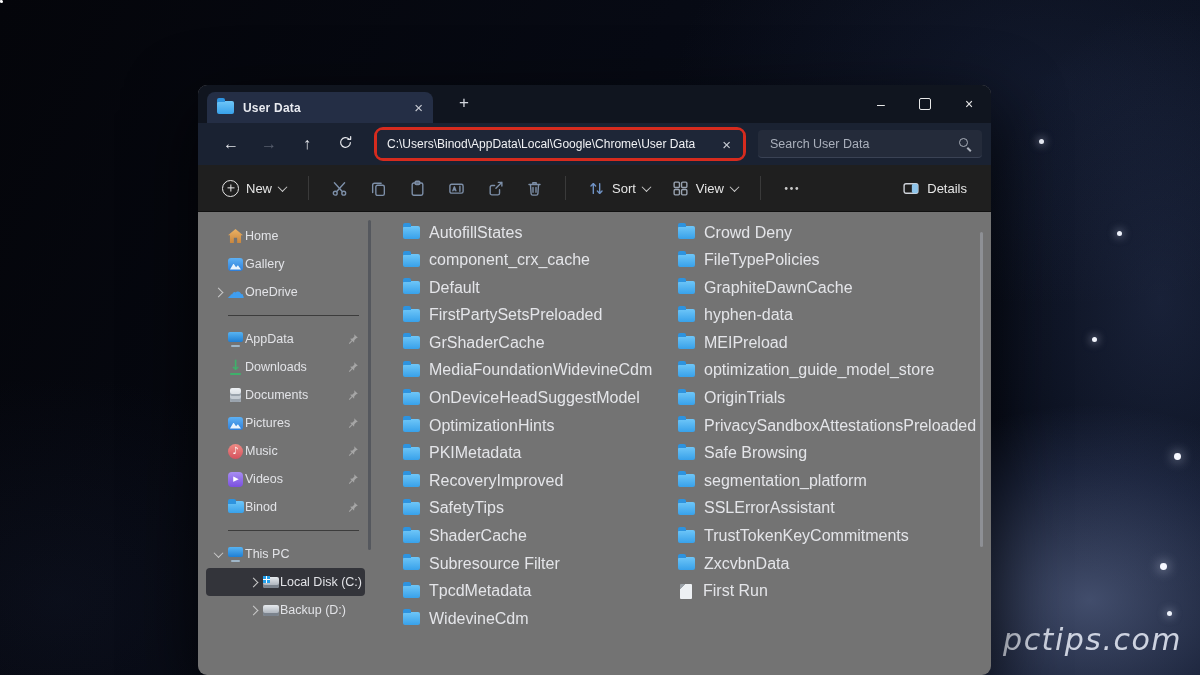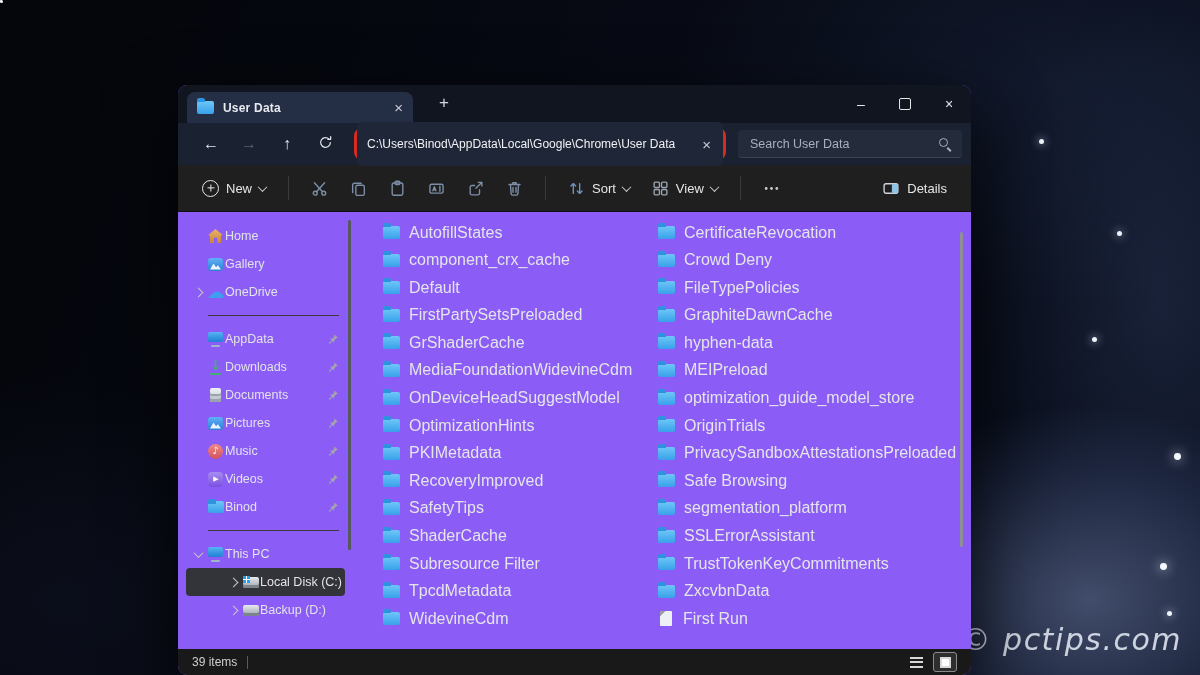--- a/index.html
+++ b/index.html
@@ -30,39 +30,39 @@
       1040px 140px 0 1px #eef2fb, 1040px 140px 8px 2px rgba(220,228,250,.55),
       1118px 232px 0 1px #eef2fb, 1118px 232px 8px 2px rgba(220,228,250,.5),
       1093px 338px 0 1px #f2f5fd, 1093px 338px 9px 2px rgba(225,232,252,.55),
       1176px 455px 0 2px #f6f8ff, 1176px 455px 12px 3px rgba(225,232,252,.6),
       1162px 565px 0 2px #f6f8ff, 1162px 565px 12px 3px rgba(228,234,253,.6),
       1168px 612px 0 1px #eef2fb, 1168px 612px 8px 2px rgba(220,228,250,.5);}
   .watermark{position:absolute;right:18px;bottom:18px;font-size:30px;font-style:italic;
     color:rgba(228,232,244,.88);letter-spacing:1.5px;font-family:"DejaVu Sans",sans-serif;}
 
   
-  .win{position:absolute;left:178px;top:85px;width:793px;height:590px;border-radius:9px;overflow:hidden;
-    box-shadow:0 24px 70px rgba(0,0,0,.75);background:#8b5cf6;display:flex;flex-direction:column;}
+  .win{position:absolute;left:198px;top:85px;width:793px;height:590px;border-radius:9px;overflow:hidden;
+    box-shadow:0 24px 70px rgba(0,0,0,.75);background:#737373;display:flex;flex-direction:column;}
   
   .titlebar{height:38px;background:#10151f;display:flex;align-items:flex-end;position:relative;flex:none}
   .tab{margin-left:9px;width:206px;height:31px;background:#242e45;border-radius:8px 8px 0 0;
     display:flex;align-items:center;gap:9px;padding:0 10px;color:#e8eaf0;font-size:12px}
   .tab-title{flex:1;font-weight:bold;letter-spacing:.2px}
   .xglyph{color:#c9ccd4;font-size:15px;line-height:1;cursor:default}
   .newtab{margin-left:26px;color:#d4d7de;font-size:17px;align-self:center;margin-bottom:2px}
   .wincontrols{position:absolute;right:0;top:0;height:38px;display:flex;align-items:center}
   .wc{width:44px;height:38px;display:flex;align-items:center;justify-content:center;color:#e8e8e8;font-size:14px}
   .wc .sq{width:10px;height:10px;border:1.2px solid #e8e8e8;border-radius:2px}
   
   .navbar{height:42px;background:#1a2232;display:flex;align-items:center;padding:0 14px;gap:0;flex:none;position:relative}
   .navbtn{width:38px;text-align:center;font-size:16px;color:#e4e6eb}
   .navbtn.dim{color:#585f6e}
   .addr-anno{position:absolute;left:176px;top:4px;width:372px;height:34px;border:3px solid #d62b1e;border-radius:9px;
     display:flex;align-items:center;padding:0;box-sizing:border-box}
-  .addrbar{flex:1;height:44px;margin:0;background:#1e2637;border-radius:5px;display:flex;align-items:center;
+  .addrbar{flex:1;height:28px;margin:0;background:#1e2637;border-radius:5px;display:flex;align-items:center;
     padding:0 12px 0 10px;color:#f0f1f4;font-size:12px;white-space:nowrap;overflow:hidden}
   .addr-text{flex:1;overflow:hidden;text-overflow:ellipsis}
   .searchbox{position:absolute;left:560px;top:7px;width:224px;height:28px;background:#242b3a;border-radius:4px;
     border-bottom:1px solid #3a4254;display:flex;align-items:center;padding:0 10px;box-sizing:border-box}
   .searchbox input{flex:1;background:transparent;border:0;outline:0;color:#e6e8ee;font-size:12.5px;
     font-family:Liberation Sans, sans-serif;min-width:0}
   .searchbox input::placeholder{color:#aab0bc;opacity:1}
   .mag{width:14px;height:14px;position:relative;flex:none}
   .mag::before{content:"";position:absolute;left:1px;top:1px;width:7px;height:7px;border:1.5px solid #aab0ba;border-radius:50%}
   .mag::after{content:"";position:absolute;left:10px;top:10px;width:5px;height:1.6px;background:#aab0ba;
@@ -445,24 +445,20 @@
               <span>TpcdMetadata</span>
             </div>
           <div class="fitem">
               <span class="ic-folder"></span>
               <span>WidevineCdm</span>
             </div>
         </div>
         <div class="fcol c2">
           <div class="fitem">
               <span class="ic-folder"></span>
-              <span>CertificateRevocation</span>
-            </div>
-          <div class="fitem">
-              <span class="ic-folder"></span>
               <span>Crowd Deny</span>
             </div>
           <div class="fitem">
               <span class="ic-folder"></span>
               <span>FileTypePolicies</span>
             </div>
           <div class="fitem">
               <span class="ic-folder"></span>
               <span>GraphiteDawnCache</span>
             </div>
@@ -509,25 +505,13 @@
           <div class="fitem">
               <span class="ic-file"></span>
               <span>First Run</span>
             </div>
         </div>
       </div>
       <div class="file-scroll"></div>
     </div>
   </div>
 
-  <div class="statusbar">
-    <span>39 items</span>
-    <span class="st-sep"></span>
-    <div class="viewtoggles">
-      <span class="vt">
-          <span class="vt-lines"></span>
-        </span>
-      <span class="vt active">
-          <span class="vt-thumb"></span>
-        </span>
-    </div>
-  </div>
 </div>
 
 </body></html>

